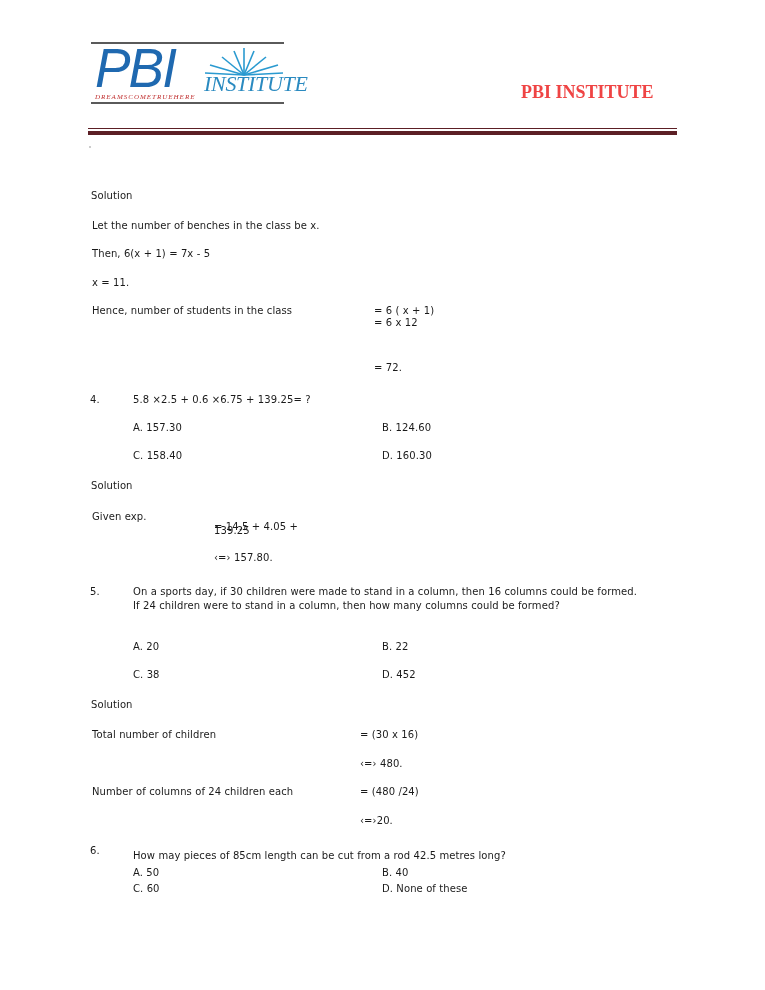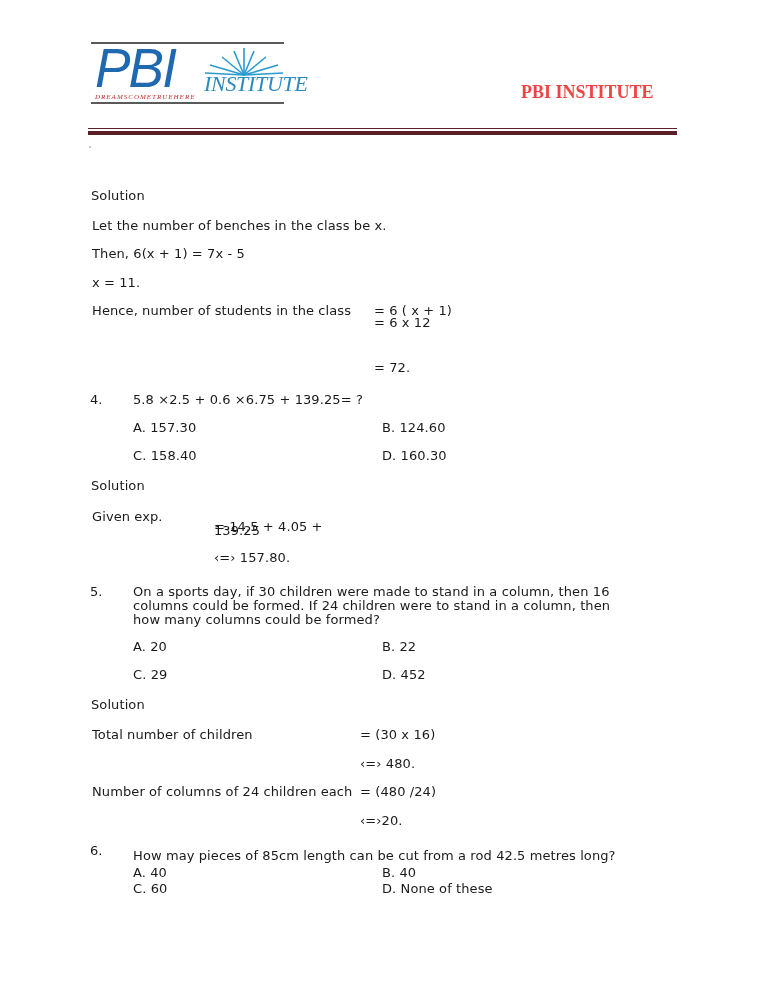--- a/index.html
+++ b/index.html
@@ -1,18 +1,18 @@
 <!DOCTYPE html>
 <html><head>
   <meta charset="utf-8">
   <style>
     html, body { margin: 0; padding: 0; background: #ffffff; }
     body { width: 765px; height: 990px; position: relative; overflow: hidden; font-family: "DejaVu Sans", sans-serif; color: #1a1a1a; }
     .abs { position: absolute; }
-    .t { font-size: 13px; line-height: 14px; white-space: nowrap; letter-spacing: 0.1px; }
+    .t { font-size: 10px; line-height: 14px; white-space: nowrap; letter-spacing: 0.1px; }
     .wrap { white-space: normal; }
 
     
     .logo { left: 91px; top: 42px; width: 193px; height: 62px; font-style: italic; }
     .logo-topline { left: 0; top: 0; width: 193px; height: 2px; background: #5a5a5a; }
     .logo-bottomline { left: 0; top: 60px; width: 193px; height: 2px; background: #5a5a5a; }
     .logo-pbi { left: 4px; top: 0px; font-family: "Liberation Sans", sans-serif; font-size: 56px; line-height: 52px; color: #1f69b0; letter-spacing: -2px; transform: scaleX(0.95); transform-origin: left top; }
     .logo-institute { left: 113px; top: 33px; font-family: "Liberation Serif", serif; font-size: 22px; line-height: 18px; color: #2a8ac0; letter-spacing: -0.3px; }
     .logo-tagline { left: 4px; top: 51px; width: 190px; font-family: "Liberation Serif", serif; font-size: 7px; line-height: 8px; color: #c03030; letter-spacing: 1px; display: flex; justify-content: flex-start; }
     .logo-rays { left: 113px; top: 5px; width: 80px; height: 30px; }
@@ -75,28 +75,28 @@
 <div class="abs t" style="left:91px; top:479px;">Solution</div>
 <div class="abs t" style="left:92px; top:510px;">Given exp.</div>
 <div class="abs t" style="left:214px; top:520px;">= 14.5 + 4.05 +</div>
 <div class="abs t" style="left:214px; top:524px;">139.25</div>
 <div class="abs t" style="left:214px; top:551px;">‹=› 157.80.</div>
 
 <div class="abs t" style="left:90px; top:585px;">5.</div>
 <div class="abs t wrap" style="left:133px; top:585px; width:505px;">On a sports day, if 30 children were made to stand in a column, then 16 columns could be formed. If 24 children were to stand in a column, then how many columns could be formed?</div>
 <div class="abs t" style="left:133px; top:640px;">A.  20</div>
 <div class="abs t" style="left:382px; top:640px;">B.  22</div>
-<div class="abs t" style="left:133px; top:668px;">C.  29</div>
+<div class="abs t" style="left:133px; top:668px;">C.  38</div>
 <div class="abs t" style="left:382px; top:668px;">D.  452</div>
 <div class="abs t" style="left:91px; top:698px;">Solution</div>
 <div class="abs t" style="left:92px; top:728px;">Total number of children</div>
 <div class="abs t" style="left:360px; top:728px;">= (30 x 16)</div>
 <div class="abs t" style="left:360px; top:757px;">‹=› 480.</div>
 <div class="abs t" style="left:92px; top:785px;">Number of columns of 24 children each</div>
 <div class="abs t" style="left:360px; top:785px;">= (480 /24)</div>
 <div class="abs t" style="left:360px; top:814px;">‹=›20.</div>
 
 <div class="abs t" style="left:90px; top:844px;">6.</div>
 <div class="abs t" style="left:133px; top:849px;">How may pieces of 85cm length can be cut from a rod 42.5 metres long?</div>
-<div class="abs t" style="left:133px; top:866px;">A.  40</div>
+<div class="abs t" style="left:133px; top:866px;">A.  50</div>
 <div class="abs t" style="left:382px; top:866px;">B.  40</div>
 <div class="abs t" style="left:133px; top:882px;">C.  60</div>
 <div class="abs t" style="left:382px; top:882px;">D.  None of these</div>
 
 </body></html>

